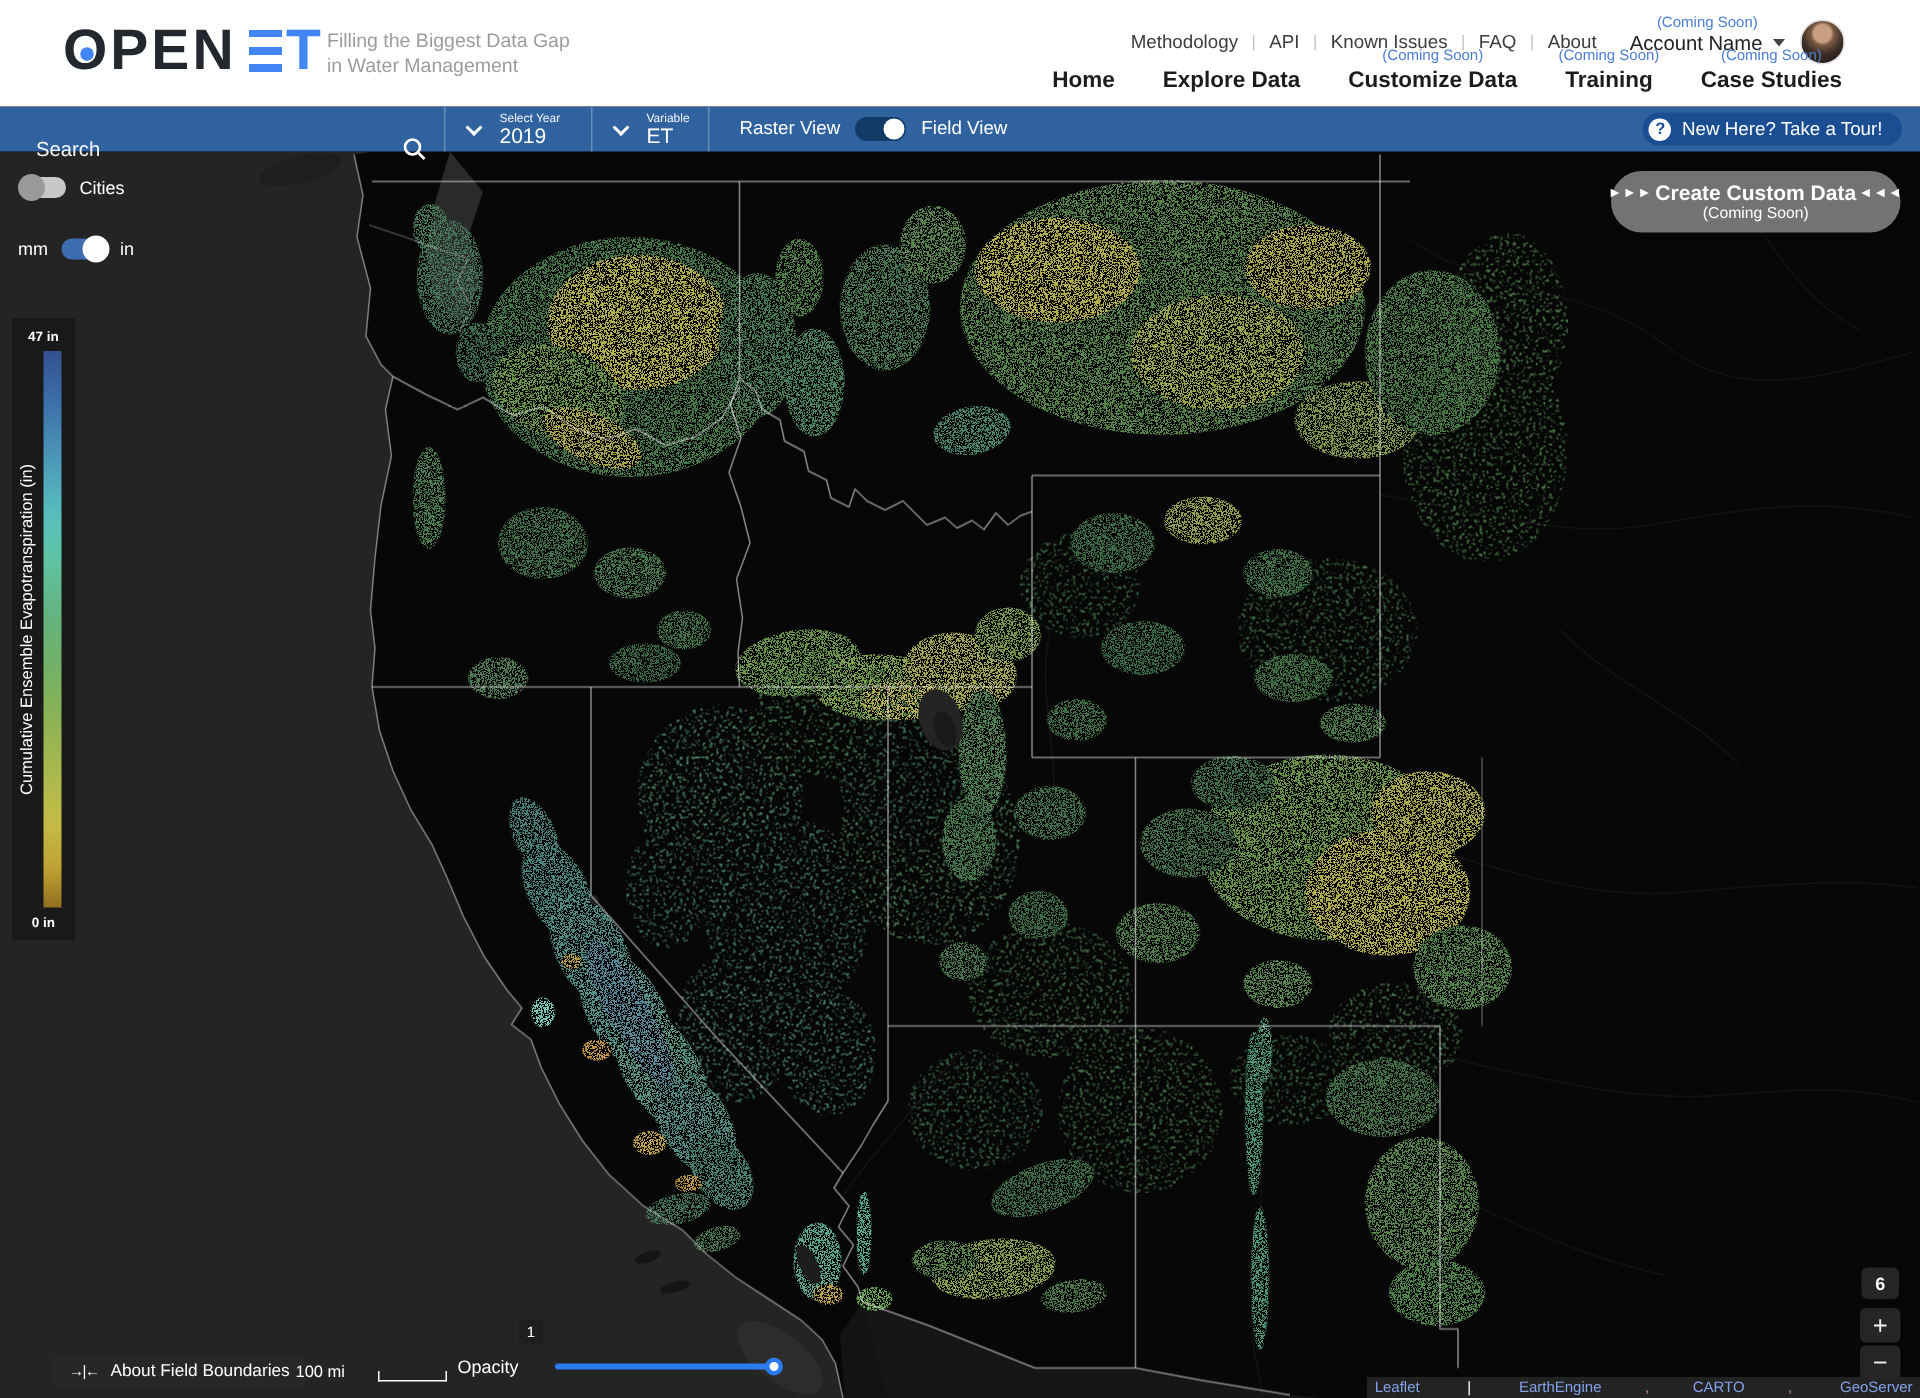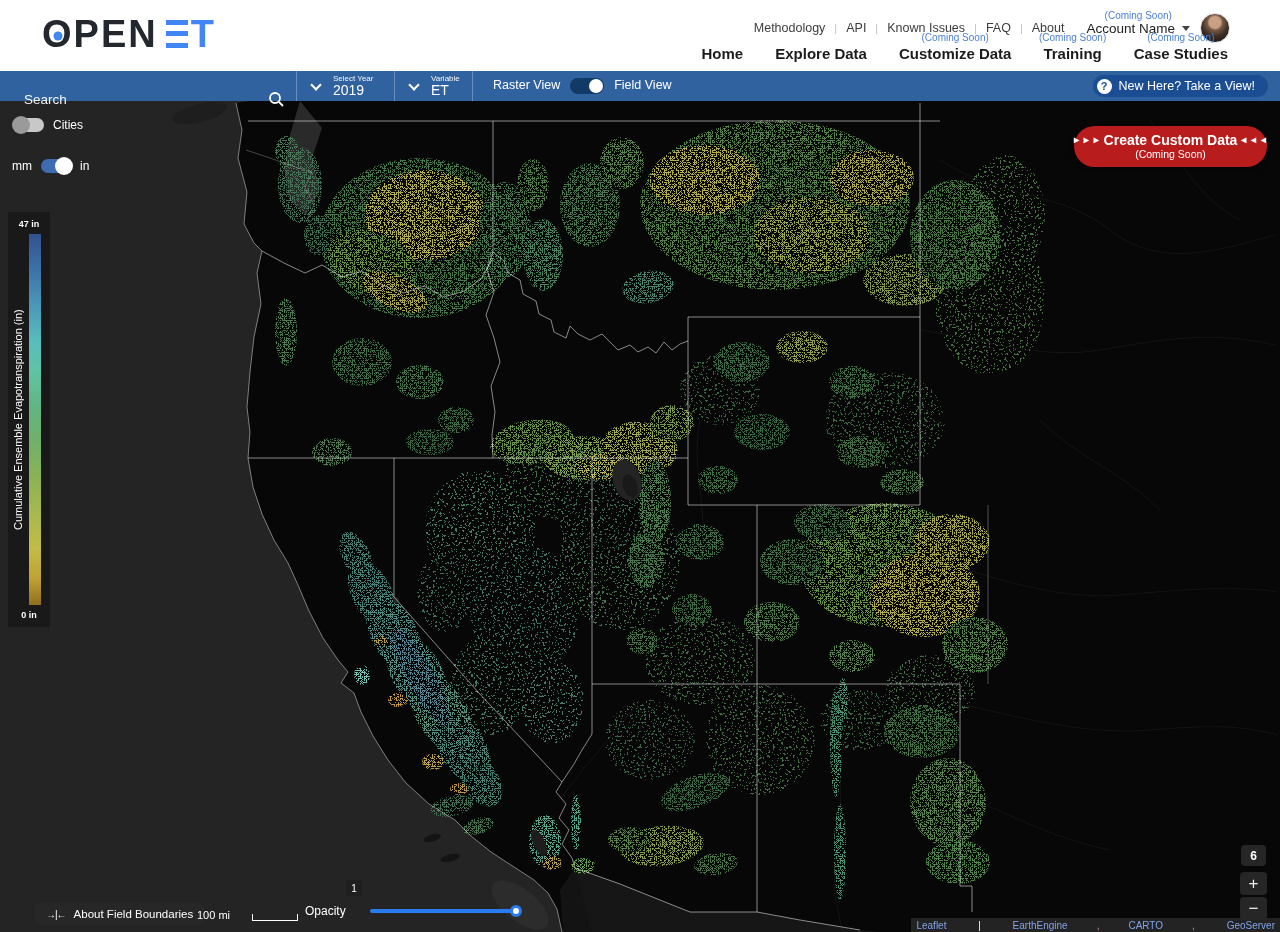--- a/index.html
+++ b/index.html
@@ -81,22 +81,22 @@
   .legend-min { position:absolute; bottom:7px; width:100%; text-align:center; font-size:9px; font-weight:700; }
   .legend-bar { position:absolute; left:21px; top:22px; width:12px; height:371px;
       background:linear-gradient(180deg,#33518f 0%,#3c6fa8 9%,#4b97b8 19%,#57bdbd 29%,#5fc4a5 37%,
                  #62b584 46%,#71b068 56%,#8cb254 66%,#aab94e 76%,#c3bb45 85%,#bfa133 93%,#8f6f1f 100%); }
   .legend-title { position:absolute; left:2px; top:0; height:100%; width:16px;
       writing-mode:vertical-rl; transform:rotate(180deg);
       display:flex; align-items:center; justify-content:center;
       font-size:11px; color:#fff; white-space:nowrap; }
 
   .create-btn { right:13px; top:13px; width:193px; height:41px; border-radius:21px;
-      background:#b91c1c; text-align:center; cursor:pointer;
-      box-shadow:0 1px 4px rgba(0,0,0,0.5);margin-top:12px; }
+      background:#737373; text-align:center; cursor:pointer;
+      box-shadow:0 1px 4px rgba(0,0,0,0.5); }
   .create-l1 { margin-top:6px; font-size:14px; font-weight:700; }
   .create-arr { font-size:10px; letter-spacing:1px; vertical-align:2px; }
   .create-l2 { font-size:10.5px; line-height:12px; }
 
   .fb-btn { left:35px; bottom:7px; height:22px; background:#272727; border-radius:3px;
             display:flex; align-items:center; gap:8px; padding:0 11px; font-size:11.5px; cursor:pointer; }
   .fb-icon { font-size:10px; letter-spacing:-1px; }
 
   .scale { left:197px; bottom:11px; display:flex; align-items:flex-end; gap:22px; font-size:11px; }
   .scale-bar { width:46px; height:7px; border:1.5px solid #fff; border-top:none; }
@@ -120,20 +120,24 @@
   .attrib .sp { color:#c98a80; }
 </style>
 </head>
 <body>
 
 <div class="header">
   <div class="logo">
     <span class="logo-word"><span class="logo-o">O</span><span>PEN</span></span>
     <span class="logo-ebars"></span>
     <span class="logo-t">T</span>
+  </div>
+  <div class="tagline">
+    <div>Filling the Biggest Data Gap</div>
+    <div>in Water Management</div>
   </div>
 
   <div class="topnav">
     <span class="link">Methodology</span>
       <span class="sep">|</span>
     <span class="link">API</span>
       <span class="sep">|</span>
     <span class="link">Known Issues</span>
       <span class="sep">|</span>
     <span class="link">FAQ</span>
@@ -186,21 +190,21 @@
   <div class="viewgroup">
     <span>Raster View</span>
     <span class="vtoggle">
         <span class="knob"></span>
       </span>
     <span>Field View</span>
   </div>
   <div class="tb-spacer"></div>
   <div class="tour-btn">
     <span class="tour-q">?</span>
-    <span>New Here? Take a View!</span>
+    <span>New Here? Take a Tour!</span>
   </div>
 </div>
 
 <div class="map">
 
   <svg class="basemap" width="1280" height="831" viewBox="0 101 1280 831">
     <defs>
       <filter id="speckA" x="-20%" y="-20%" width="140%" height="140%">
         <feTurbulence type="fractalNoise" baseFrequency="0.5" numOctaves="2" seed="7" result="n"></feTurbulence>
         <feComponentTransfer in="n" result="na">

